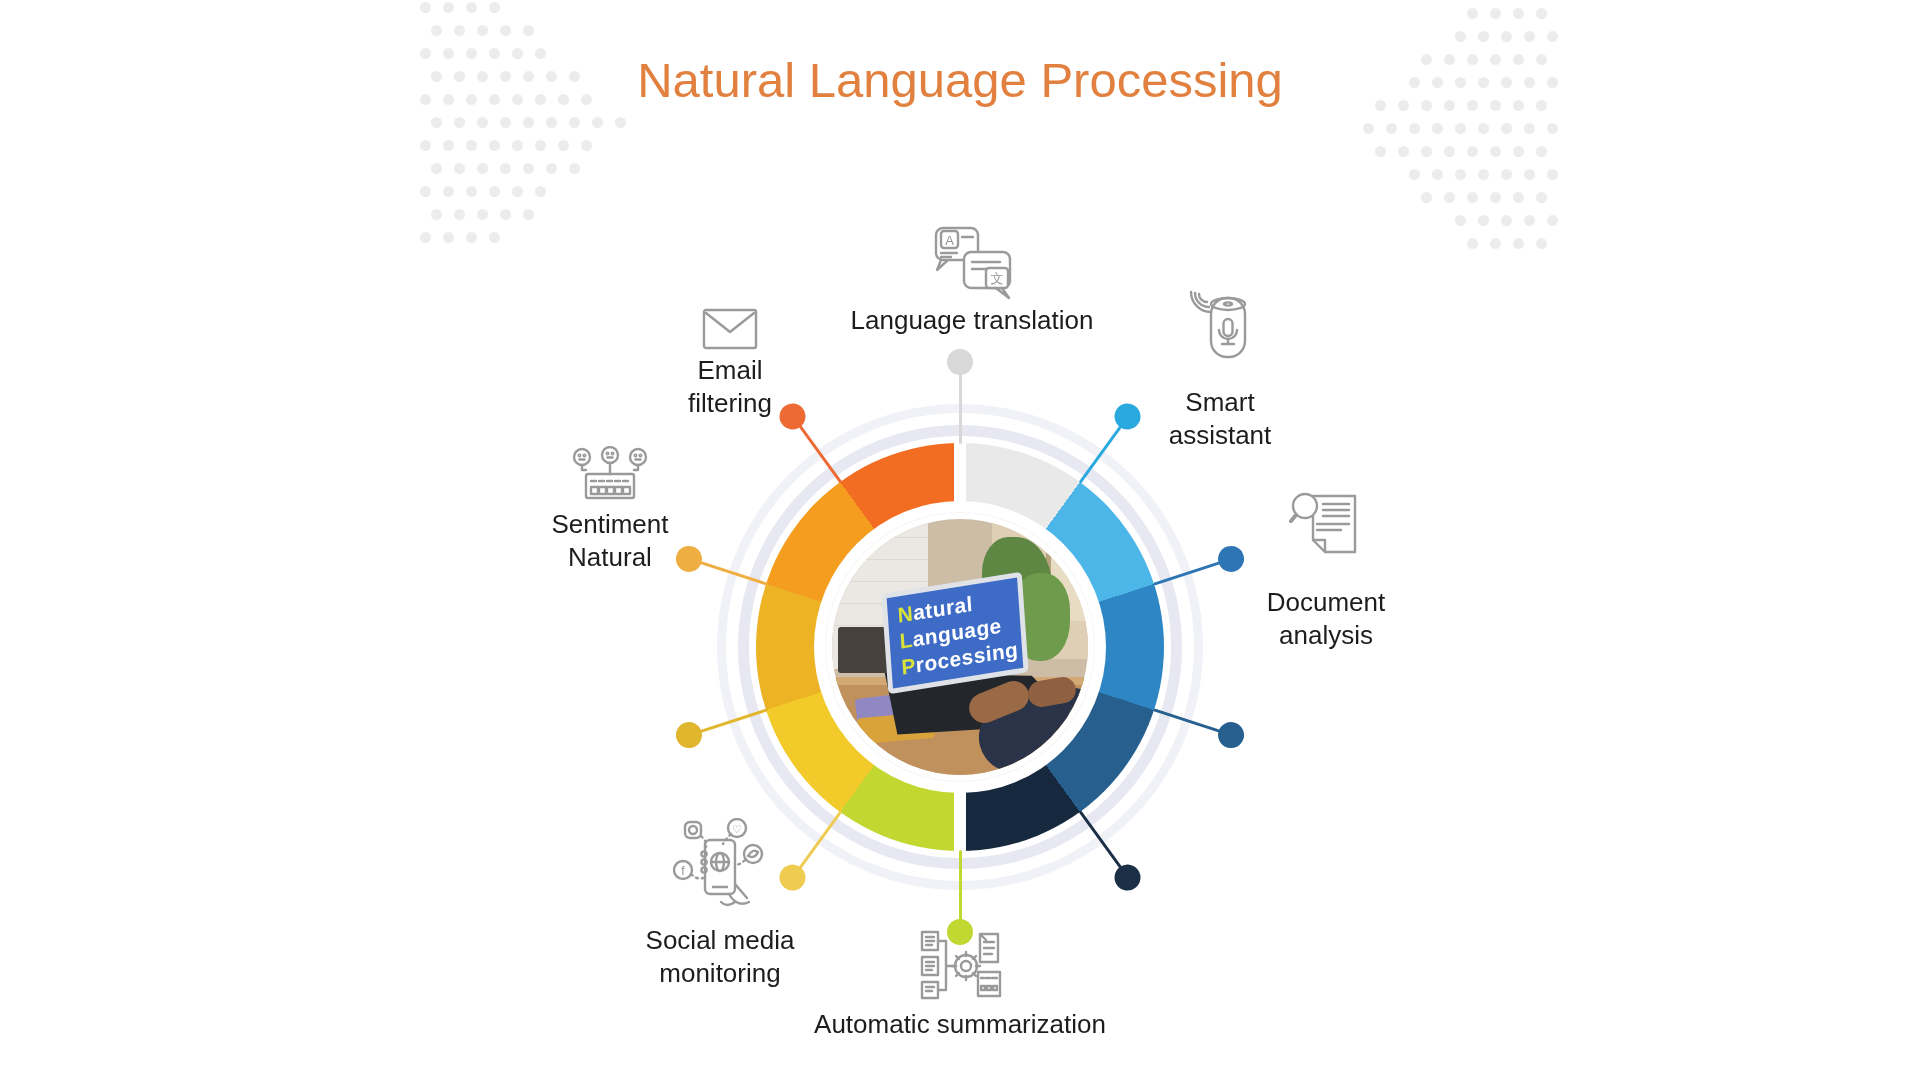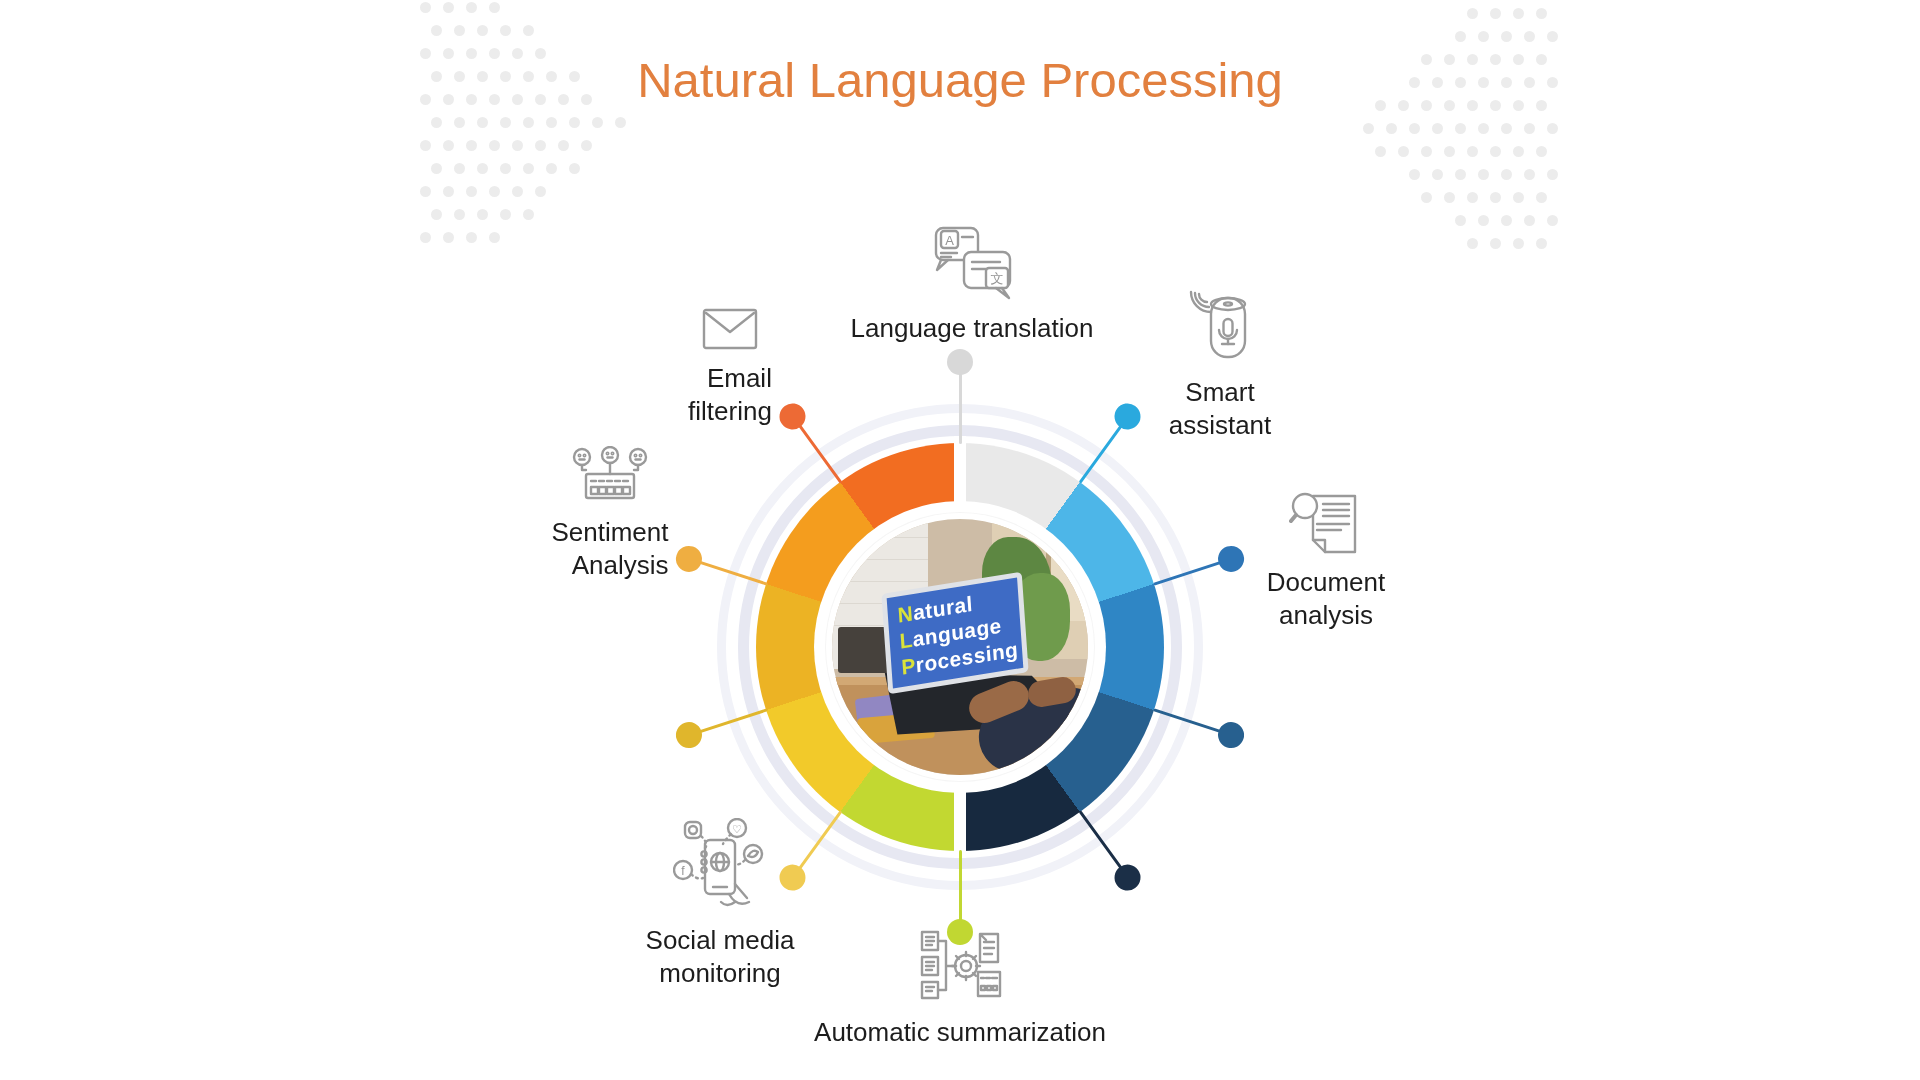--- a/index.html
+++ b/index.html
@@ -55,34 +55,34 @@
   .laptop-screen .sl{font-size:21px;font-weight:bold;color:#ffffff;line-height:26px;letter-spacing:.5px;}
   .laptop-screen .fl{color:#d9e23a;}
   .laptop-body{left:36px;top:154px;width:210px;height:70px;background:#23262b;
                clip-path:polygon(8% 0,78% 4%,100% 72%,14% 88%);}
   .sleeve{left:146px;top:176px;width:130px;height:70px;background:#2a3347;border-radius:40px;transform:rotate(-14deg);}
   .hand1{left:136px;top:168px;width:62px;height:30px;background:#9a6a47;border-radius:16px;transform:rotate(-22deg);}
   .hand2{left:196px;top:160px;width:48px;height:26px;background:#8f6142;border-radius:14px;transform:rotate(-10deg);}
 
   
   .app-item{position:absolute;display:flex;flex-direction:column;align-items:center;}
-  .app-label{font-size:26px;line-height:33px;color:#1d1d1d;text-align:center;white-space:pre-line;}
+  .app-label{font-size:26px;line-height:33px;color:#1d1d1d;text-align:center;white-space:pre-line;margin-top:20px;}
   .app-icon svg{stroke:#9a9a9a;stroke-width:2.4;fill:none;stroke-linecap:round;stroke-linejoin:round;}
   .app-icon text{stroke:none;fill:#949494;font-family:"Liberation Sans",sans-serif;}
 
   .pos-translation{left:822px;top:222px;width:300px;}
   .pos-smart{left:1120px;top:286px;width:200px;}
   .pos-document{left:1226px;top:490px;width:200px;}
   .pos-online{left:1206px;top:660px;width:200px;}
   .pos-predictive{left:1100px;top:846px;width:200px;}
   .pos-summarization{left:780px;top:928px;width:360px;}
   .pos-social{left:620px;top:818px;width:200px;}
   .pos-chatbots{left:515px;top:648px;width:200px;}
   .pos-sentiment{left:510px;top:446px;width:200px;}
-  .pos-email{left:630px;top:308px;width:200px;}.mt6{margin-top:10px;}.mt8{margin-top:8px;text-align:right;}.mt10{margin-top:10px;}
+  .pos-email{left:630px;top:308px;width:200px;}.mt6{margin-top:20px;}.mt8{margin-top:0;}.mt10{margin-top:10px;}
 </style>
 </head>
 <body>
 
 <div id="stage">
 
   <div id="dots-left" class="corner-dots">
       <div class="pat-dot" style="background: rgb(236, 236, 236); left: 0px; top: 0px;"></div>
       <div class="pat-dot" style="background: rgb(236, 236, 236); left: 23px; top: 0px;"></div>
       <div class="pat-dot" style="background: rgb(236, 236, 236); left: 46px; top: 0px;"></div>
@@ -438,21 +438,21 @@
           <line x1="45" y1="35" x2="50" y2="35"></line>
           <line x1="53" y1="35" x2="58" y2="35"></line>
         <rect x="21" y="41" width="7" height="7"></rect>
           <rect x="29" y="41" width="7" height="7"></rect>
           <rect x="37" y="41" width="7" height="7"></rect>
           <rect x="45" y="41" width="7" height="7"></rect>
           <rect x="53" y="41" width="7" height="7"></rect>
       </svg>
     </span>
     <span class="app-label mt8">Sentiment
-Analysis</span>
+Natural</span>
   </div>
 
   <div class="app-item pos-email">
     <span class="app-icon">
       <svg width="56" height="42" viewBox="0 0 56 42">
         <rect x="2" y="2" width="52" height="38" rx="2"></rect>
         <path d="M4 5 L28 24 L52 5"></path>
       </svg>
     </span>
     <span class="app-label mt8">Email

